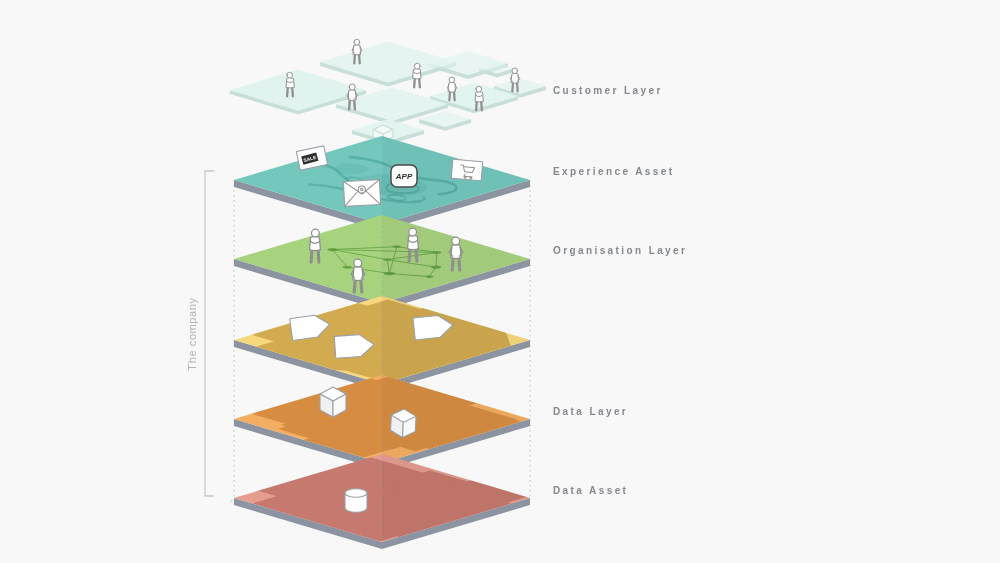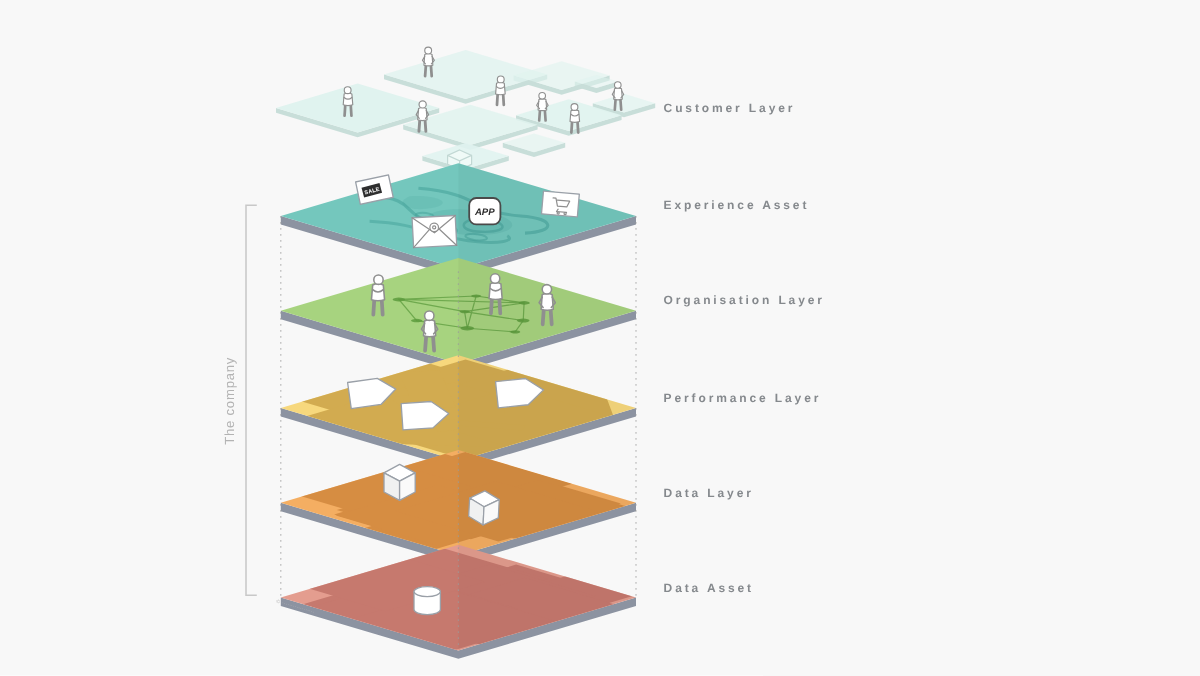--- a/index.html
+++ b/index.html
@@ -241,18 +241,17 @@
     <line x1="530" y1="180" x2="530" y2="498"></line>
     <line x1="382" y1="226" x2="382" y2="540"></line>
   </g>
 
   <text transform="translate(230,502) rotate(16.5)" font-size="4.2" fill="#b5b5b5" letter-spacing="0.4">© ∙∙∙∙∙∙∙∙∙∙∙∙∙∙∙∙∙∙</text>
 </svg>
 
   <div class="layer-label" style="top:83px">Customer Layer</div>
   <div class="layer-label" style="top:164px">Experience Asset</div>
   <div class="layer-label" style="top:243px">Organisation Layer</div>
-  <div class="layer-label" style="top:325px">Performance Layer</div>
   <div class="layer-label" style="top:404px">Data Layer</div>
   <div class="layer-label" style="top:483px">Data Asset</div>
 
   <div class="company-label">The company</div>
 </div>
 
 </body></html>

